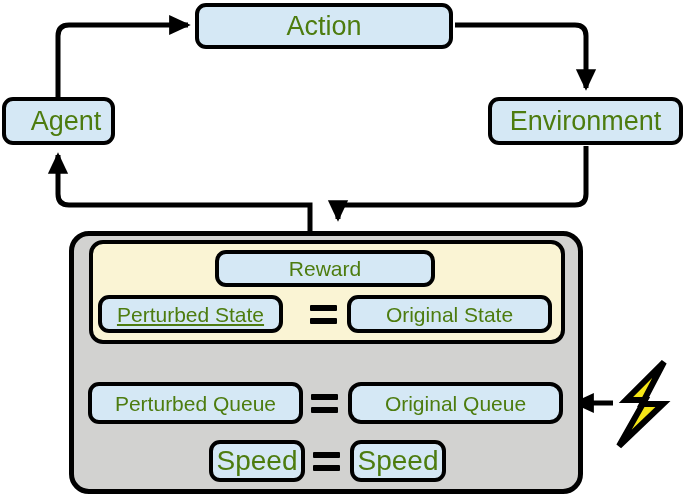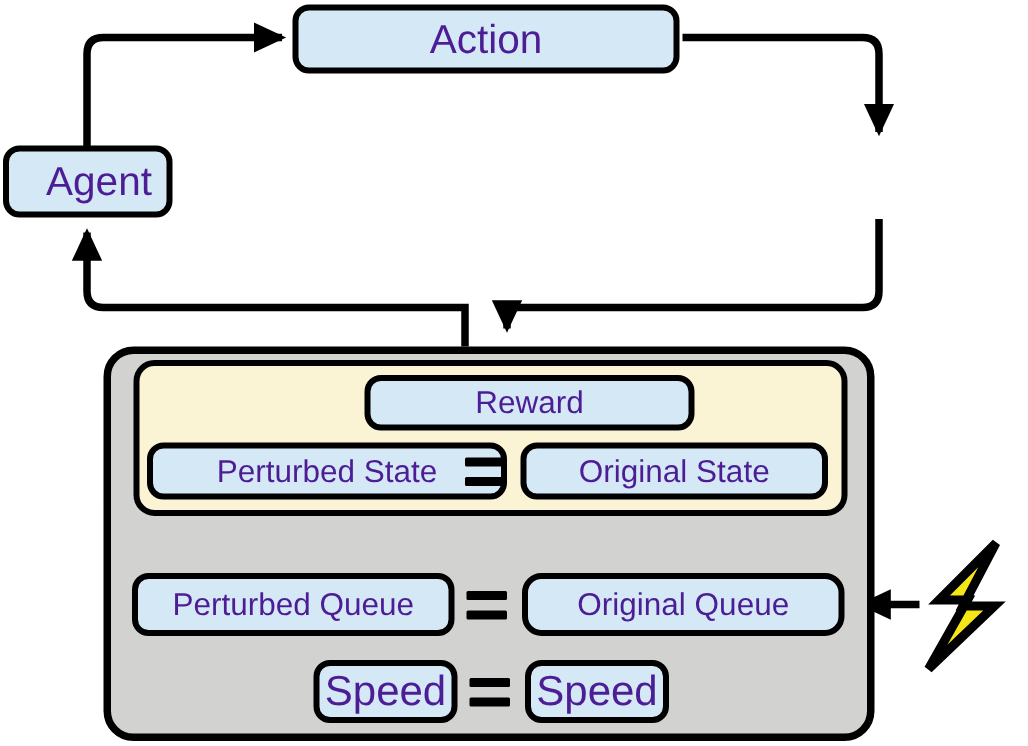--- a/index.html
+++ b/index.html
@@ -28,21 +28,21 @@
   
   .node {
     position: absolute;
     box-sizing: border-box;
     background: #d5e8f5;
     border: 4px solid #000000;
     border-radius: 11px;
     display: flex;
     align-items: center;
     justify-content: center;
-    color: #4c1d95;
+    color: #4d7c0f;
     font-weight: 400;
     line-height: 1;
     white-space: nowrap;
     z-index: 5;
   }
   .node.big   { font-size: 27px; }
   .node.mid   { font-size: 21px; }
   .node.small { font-size: 28px; }
 
   
@@ -113,30 +113,33 @@
   </svg>
 
   <div class="node big" style="left:2px; top:97px; width:113px; height:48px;padding-left:15px;">
     <span>Agent</span>
   </div>
 
   <div class="node big" style="left:195px; top:3px; width:258px; height:46px;">
     <span>Action</span>
   </div>
 
+  <div class="node big" style="left:488px; top:97px; width:195px; height:48px;">
+    <span>Environment</span>
+  </div>
 
   <div class="panel-gray" style="left:69px; top:231px; width:514px; height:263px;"></div>
 
   <div class="panel-yellow" style="left:89px; top:240px; width:476px; height:104px;"></div>
 
-  <div class="node mid" style="left:215px; top:250px; width:220px; height:37px;margin-left:28px;">
+  <div class="node mid" style="left:215px; top:250px; width:220px; height:37px;">
     <span>Reward</span>
   </div>
 
-  <div class="node mid" style="left:98px; top:295px; width:240px; height:38px;">
+  <div class="node mid" style="left:98px; top:295px; width:185px; height:38px;text-decoration:underline;">
     <span>Perturbed State</span>
   </div>
 
   <div class="eq" style="left:310px; top:295px; width:27px; height:38px;">
     <span></span>
       <span></span>
   </div>
 
   <div class="node mid" style="left:347px; top:295px; width:205px; height:38px;">
     <span>Original State</span>

